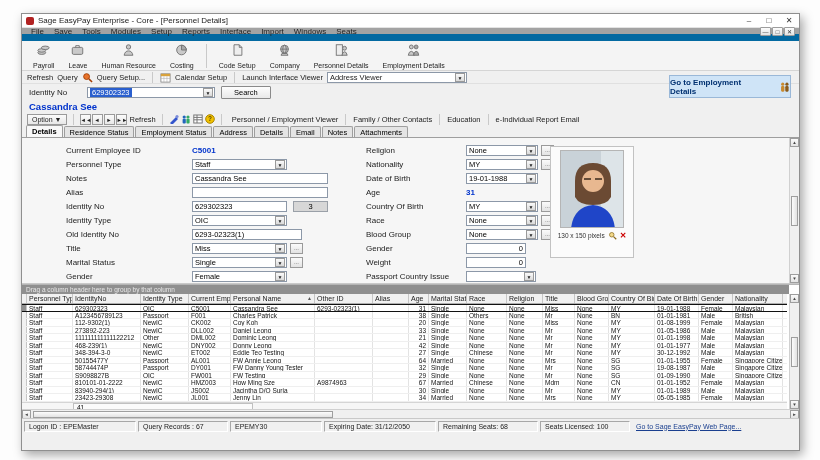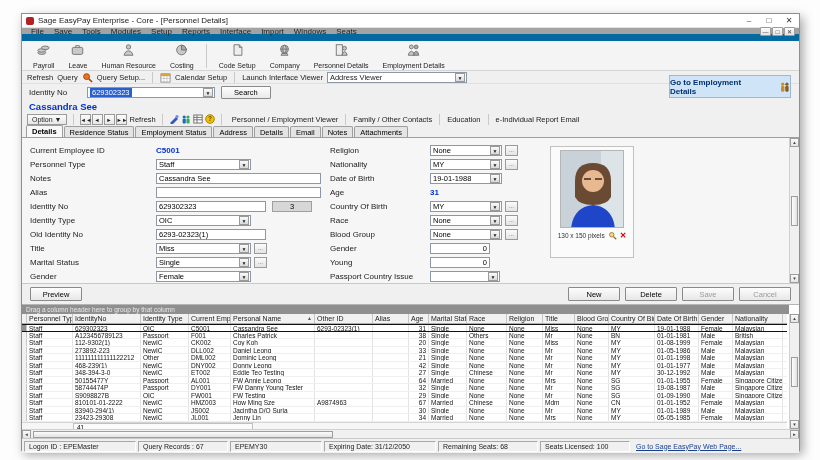--- a/index.html
+++ b/index.html
@@ -55,21 +55,21 @@
   .tabs { height:12px; display:flex; align-items:flex-end; padding:0 4px; gap:1px; flex:none; border-bottom:1px solid #9e9e9e;}
   .tab { font-size:7.5px; padding:0 5px; height:11px; line-height:11px; border:1px solid #9e9e9e; border-bottom:none;
     background:#e4e4e4; border-radius:2px 2px 0 0; white-space:nowrap;}
   .tab.active { background:#f8f8f8; height:12px; font-weight:bold; position:relative; z-index:2;}
   
   .form-panel { height:146px; background:#f6f6f6; border-bottom:1px solid #c9c9c9; position:relative; padding-top:4px; flex:none;}
   .fcol { position:absolute; top:5px;}
   .fcol.left { left:6px; width:300px;}
   .fcol.right { left:308px; width:245px;}
   .frow { display:flex; align-items:center; height:14px;}
-  .flabel { font-size:8px; color:#222; flex:none;}
+  .flabel { font-size:8px; color:#222; flex:none;margin-left:36px;}
   .fcol.left .flabel { width:128px; padding-left:2px;}
   .fcol.right .flabel { width:100px;}
   .fval-blue { font-size:8px; font-weight:bold; color:#0033cc;}
   .finput { height:11px; border:1px solid #8c98a8; background:#fff; font-size:7.5px; padding:0 2px; line-height:10px; overflow:hidden; white-space:nowrap;}
   .fgray { height:11px; width:40px; margin-left:6px; border:1px solid #9aa0a8; background:#d7d7d7; font-size:7.5px; text-align:center; line-height:10px;}
   .fell { width:13px; height:11px; margin-left:3px; border:1px solid #9a9a9a; background:linear-gradient(#fbfbfb,#e3e3e3); font-size:6px; line-height:8px; text-align:center; color:#444;}
   .photo-box { position:absolute; left:528px; top:8px; width:84px; height:112px; border:1px solid #c2c2c2; background:#fbfbfb; padding:3px;}
   .photo-frame { width:64px; height:78px; margin:0 auto; border:1px solid #b5b5b5; overflow:hidden;}
   .photo-cap { display:flex; align-items:center; gap:3px; margin-top:3px; font-size:6.5px; color:#333; justify-content:center;}
   .photo-cap svg{ width:9px; height:9px;}
@@ -420,21 +420,21 @@
             <span class="cval">None</span>
             <span class="carrow">▼</span>
           </span>
           <span class="fell">...</span>
         </div>
         <div class="frow">
           <span class="flabel">Gender</span>
           <span class="finput" style="width: 60px; text-align: right;">0</span>
         </div>
         <div class="frow">
-          <span class="flabel">Young</span>
+          <span class="flabel">Weight</span>
           <span class="finput" style="width: 60px; text-align: right;">0</span>
         </div>
         <div class="frow">
           <span class="flabel">Passport Country Issue</span>
           <span class="combo" style="width: 70px;">
             <span class="cval"></span>
             <span class="carrow">▼</span>
           </span>
         </div>
       </div>
@@ -460,28 +460,20 @@
       </div>
     </div>
 
     <div class="vscroll">
       <span class="sb-btn">▲</span>
       <span class="vthumb" style="flex:none;"></span>
       <span class="sb-btn">▼</span>
     </div>
   </div>
 
-  <div class="btnrow">
-    <button class="pbtn">Preview</button>
-    <span class="btn-spacer"></span>
-    <button class="pbtn">New</button>
-    <button class="pbtn">Delete</button>
-    <button class="pbtn disabled">Save</button>
-    <button class="pbtn disabled">Cancel</button>
-  </div>
 
   <div class="grid-area">
     <div class="grid-main">
       <div class="group-bar">Drag a column header here to group by that column</div>
       <div class="ghead" id="grid-head">
           <span class="gind"></span>
           <span class="ghc" style="width: 46px;">
             <span>Personnel Type</span>
           </span>
           <span class="ghc" style="width: 68px;">

